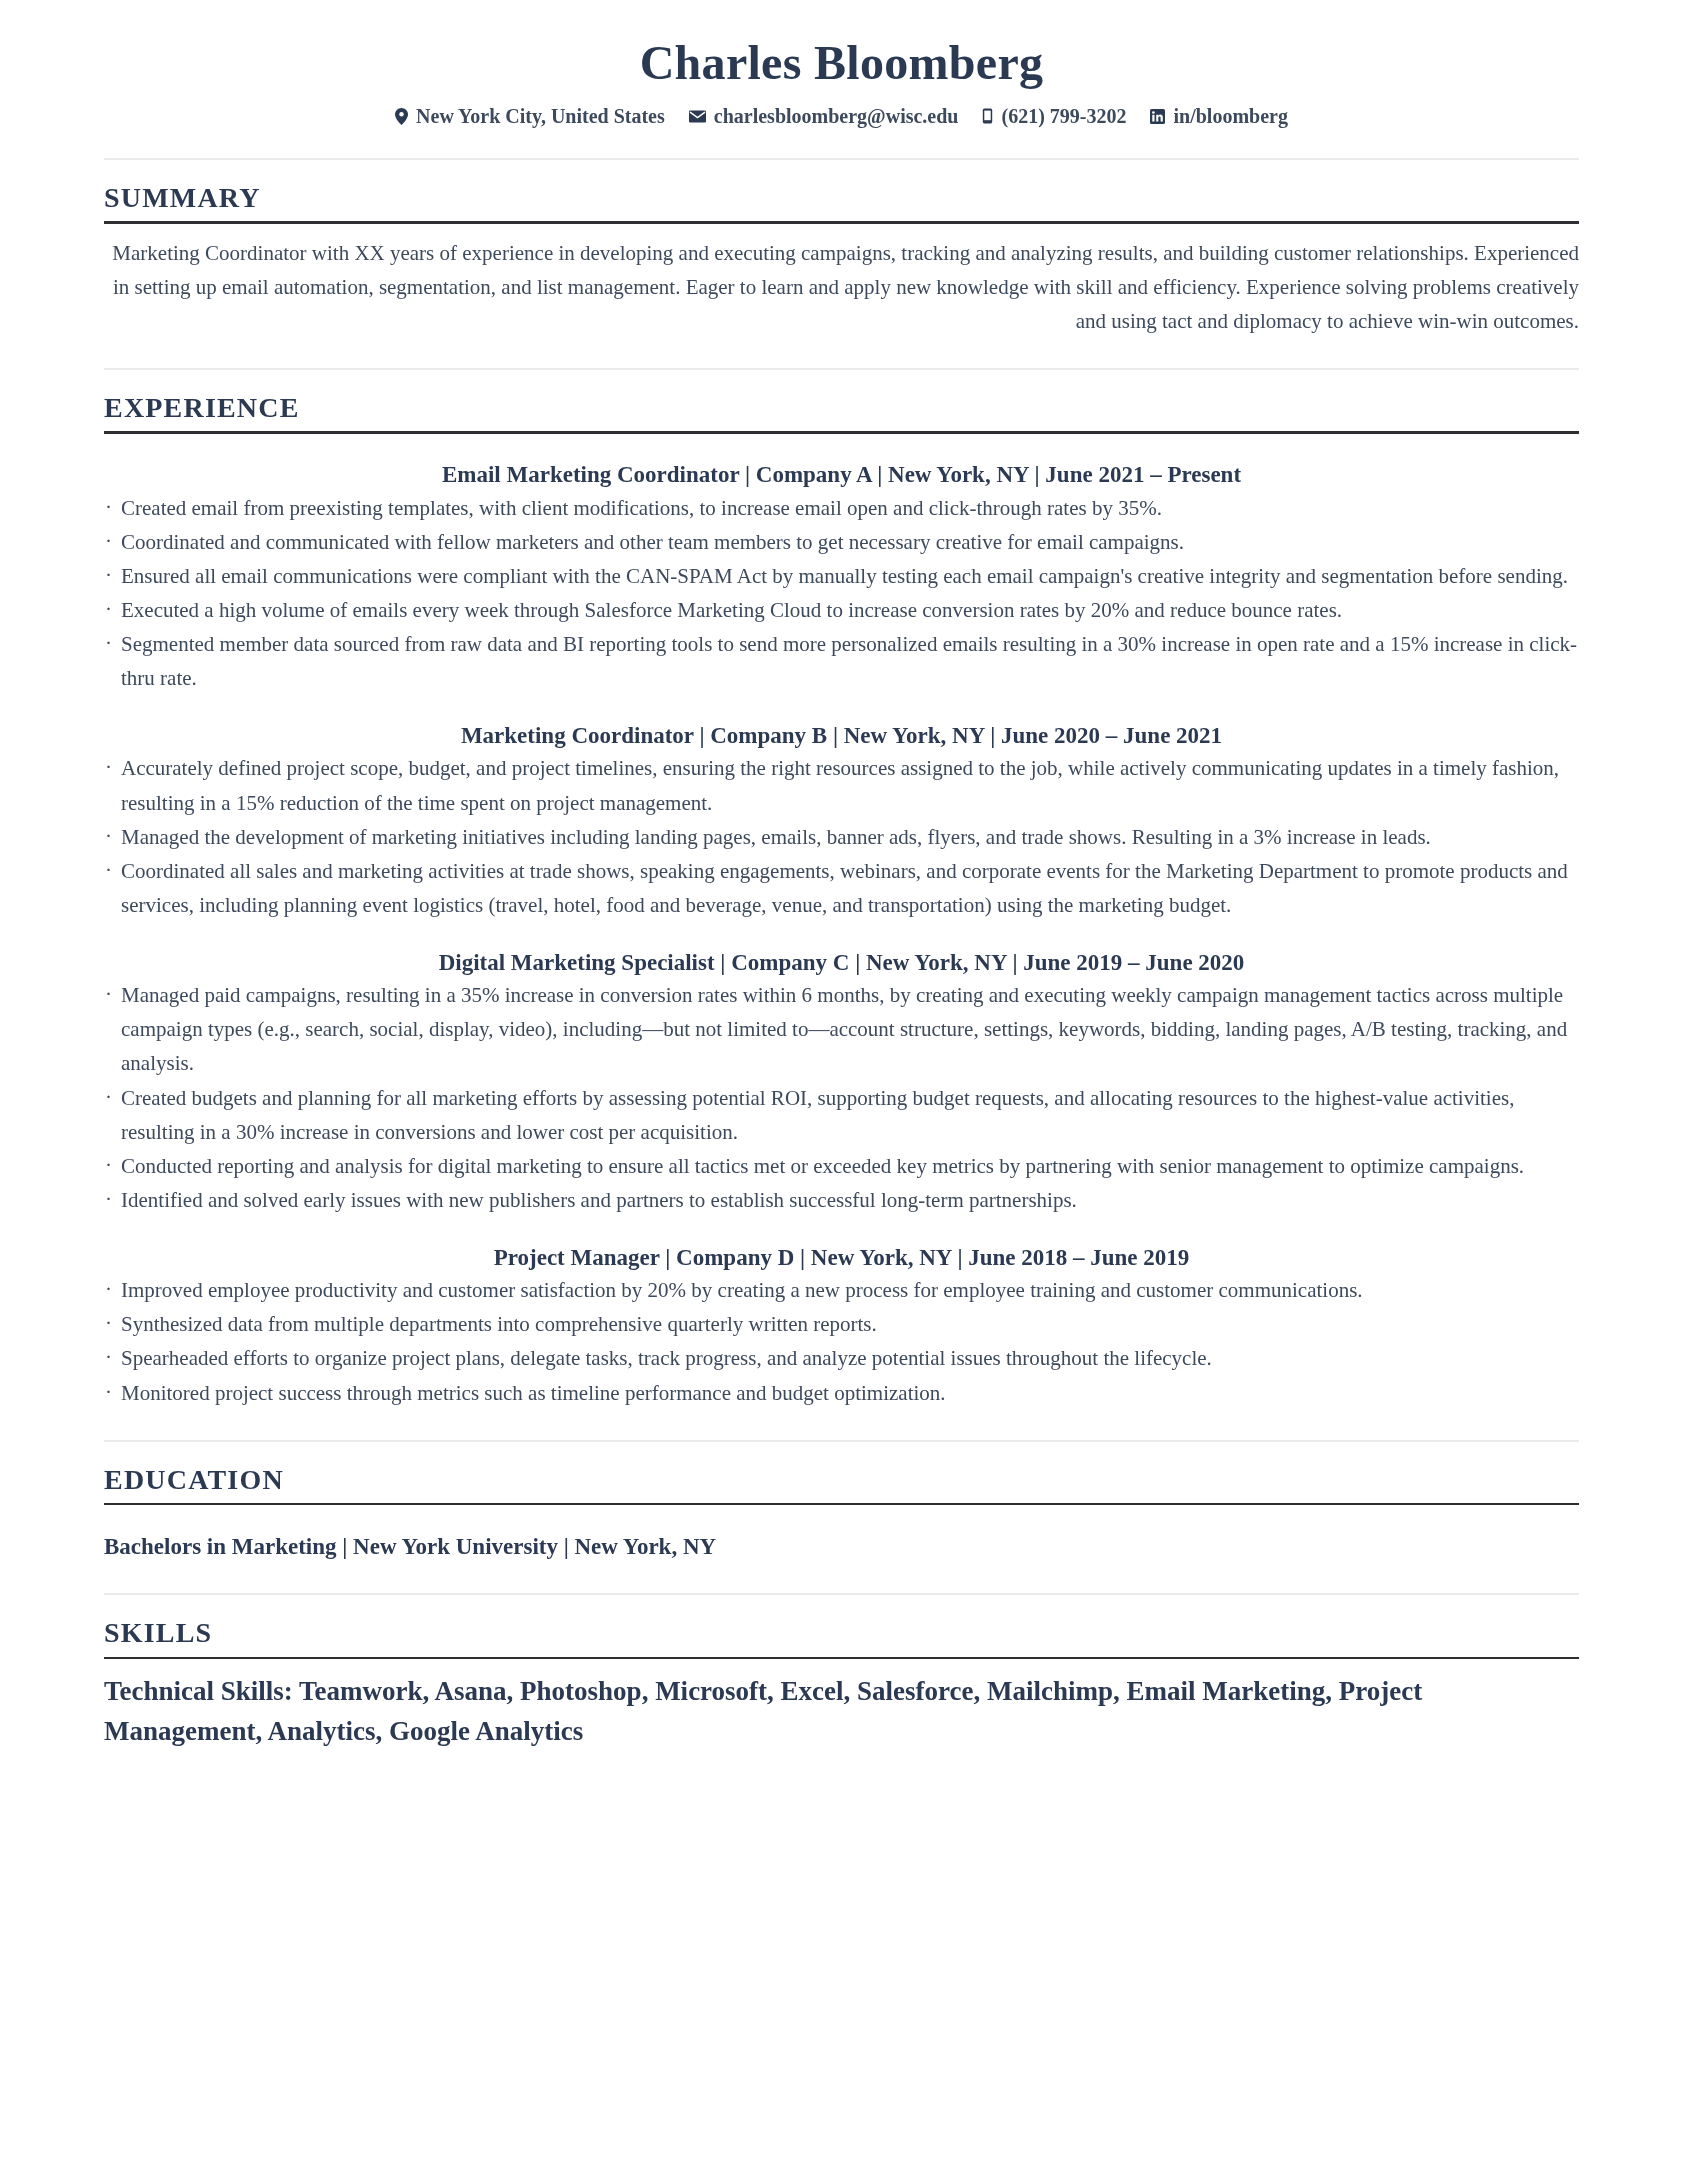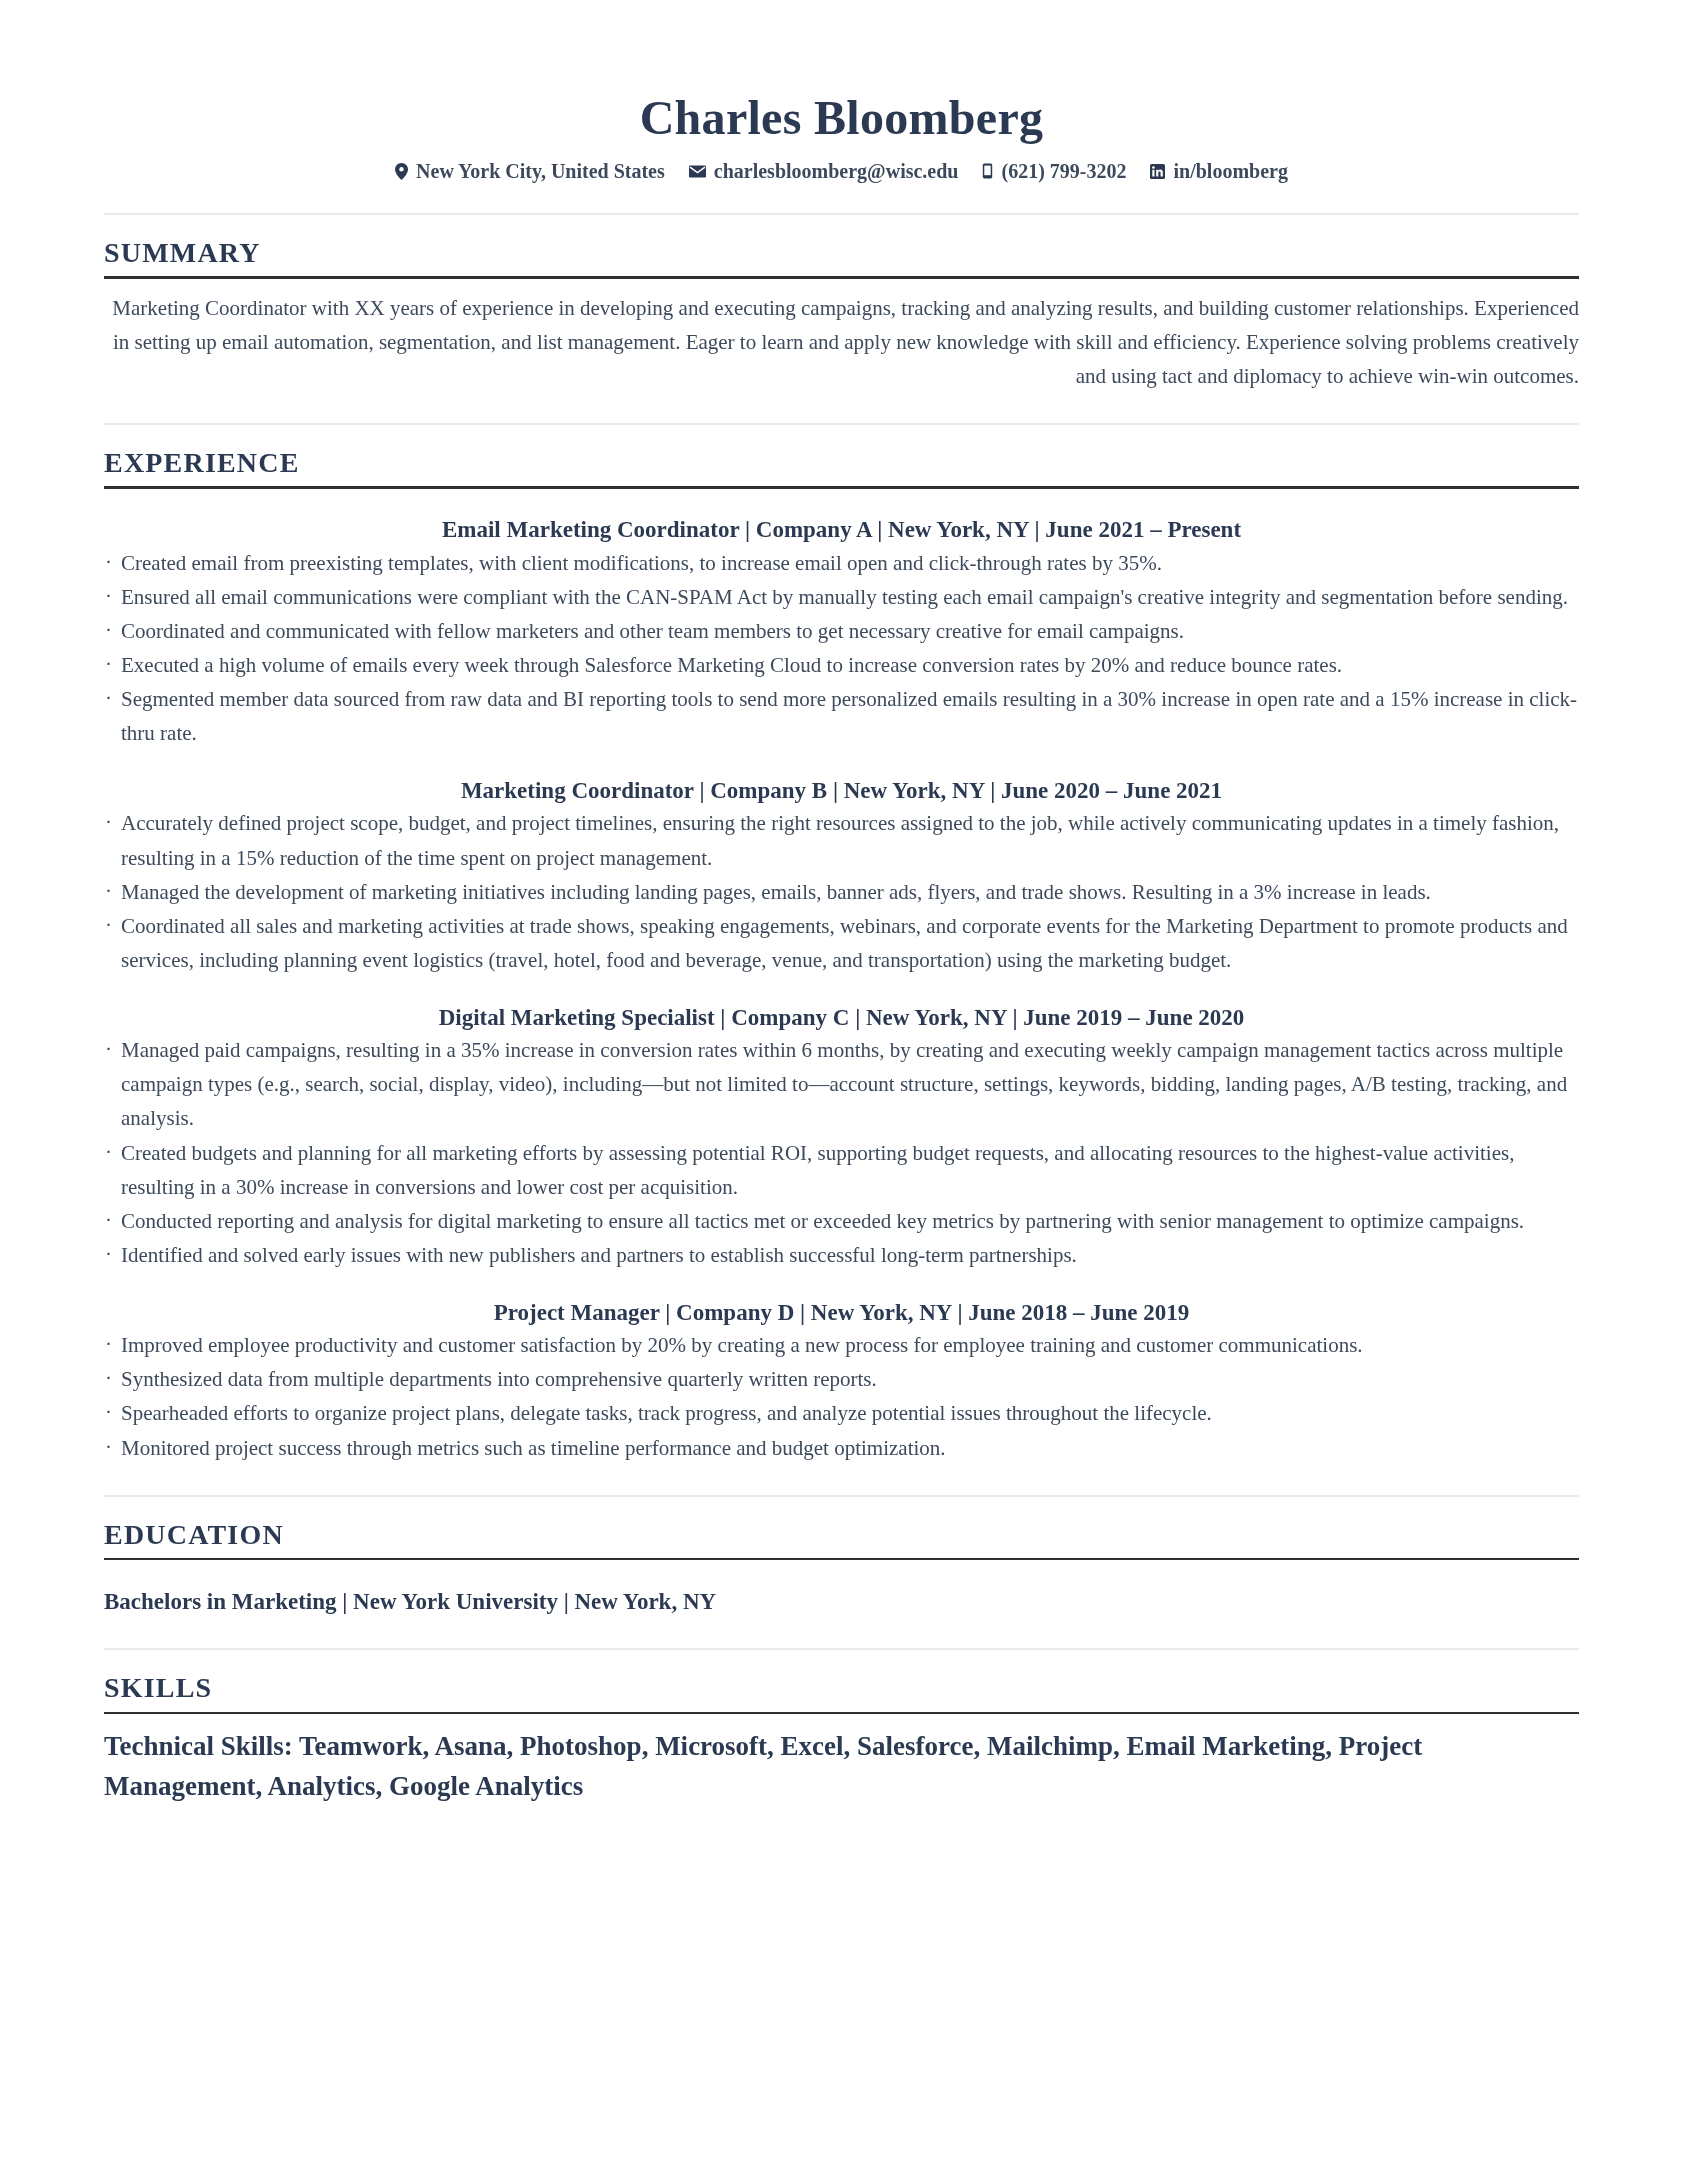--- a/index.html
+++ b/index.html
@@ -19,21 +19,21 @@
     box-sizing: border-box;
     width: 1683px;
     height: 2178px;
     padding: 0 104px;
     position: relative;
   }
 
   
   .resume-header {
     text-align: center;
-    padding-top: 90px;
+    padding-top: 35px;
   }
   .full-name {
     font-size: 48px;
     font-weight: 700;
     letter-spacing: 0.3px;
     color: #2b3a52;
     line-height: 1.15;
     margin: 0;
   }
   .contact-line {
@@ -211,22 +211,22 @@
 
   <div class="sep-rule"></div>
   <div class="section">
     <div class="section-title">EXPERIENCE</div>
     <div class="title-rule"></div>
 
     <div class="job">
       <div class="job-title">Email Marketing Coordinator | Company A | New York, NY | June 2021 – Present</div>
       <ul class="bullets">
         <li class="bullet">Created email from preexisting templates, with client modifications, to increase email open and click-through rates by 35%.</li>
+        <li class="bullet">Coordinated and communicated with fellow marketers and other team members to get necessary creative for email campaigns.</li>
         <li class="bullet">Ensured all email communications were compliant with the CAN-SPAM Act by manually testing each email campaign's creative integrity and segmentation before sending.</li>
-        <li class="bullet">Coordinated and communicated with fellow marketers and other team members to get necessary creative for email campaigns.</li>
         <li class="bullet">Executed a high volume of emails every week through Salesforce Marketing Cloud to increase conversion rates by 20% and reduce bounce rates.</li>
         <li class="bullet">Segmented member data sourced from raw data and BI reporting tools to send more personalized emails resulting in a 30% increase in open rate and a 15% increase in click-thru rate.</li>
       </ul>
     </div>
 
     <div class="job">
       <div class="job-title">Marketing Coordinator | Company B | New York, NY | June 2020 – June 2021</div>
       <ul class="bullets">
         <li class="bullet">Accurately defined project scope, budget, and project timelines, ensuring the right resources assigned to the job, while actively communicating updates in a timely fashion, resulting in a 15% reduction of the time spent on project management.</li>
         <li class="bullet">Managed the development of marketing initiatives including landing pages, emails, banner ads, flyers, and trade shows. Resulting in a 3% increase in leads.</li>

